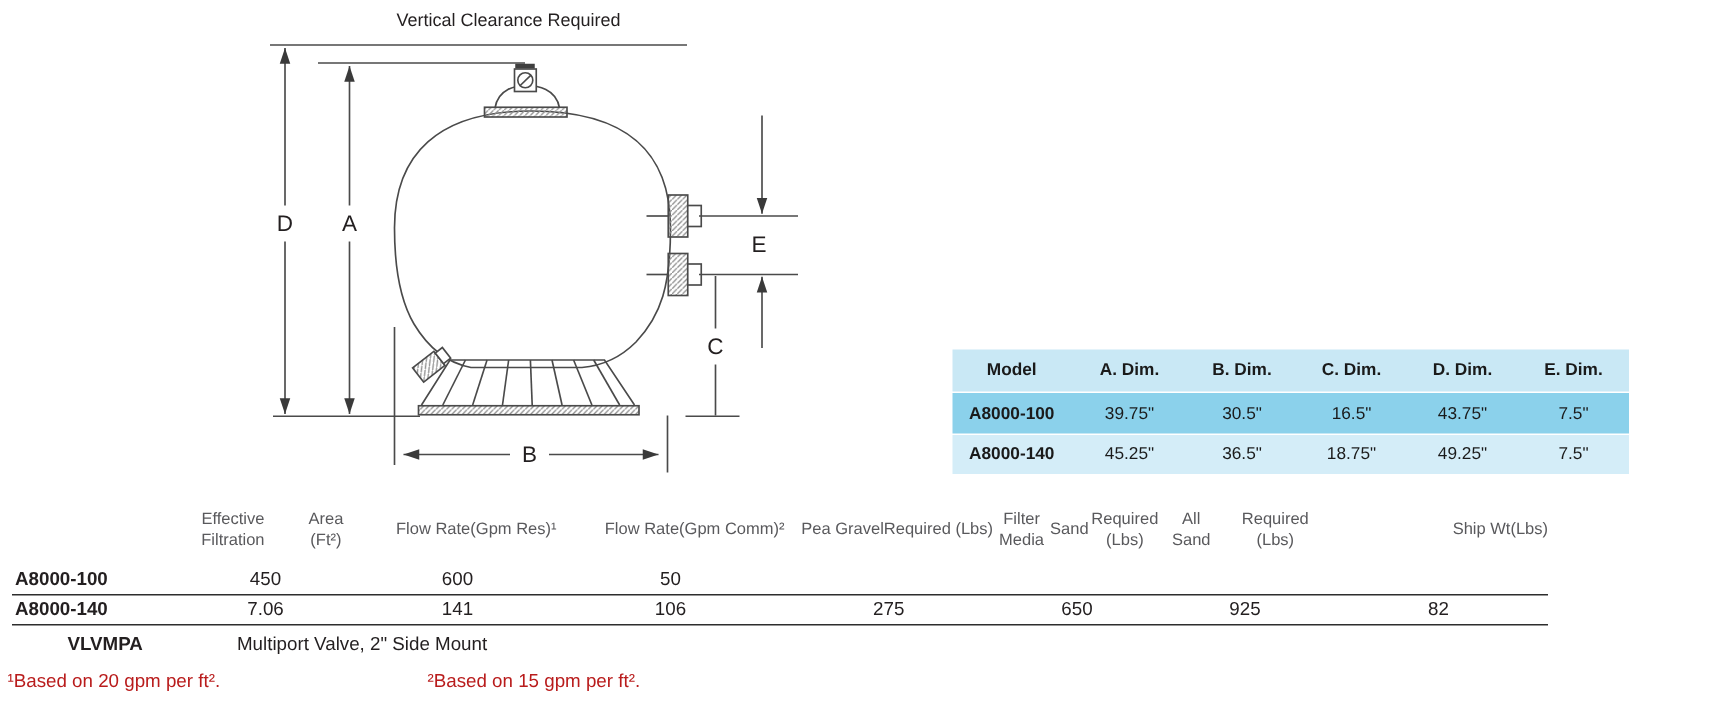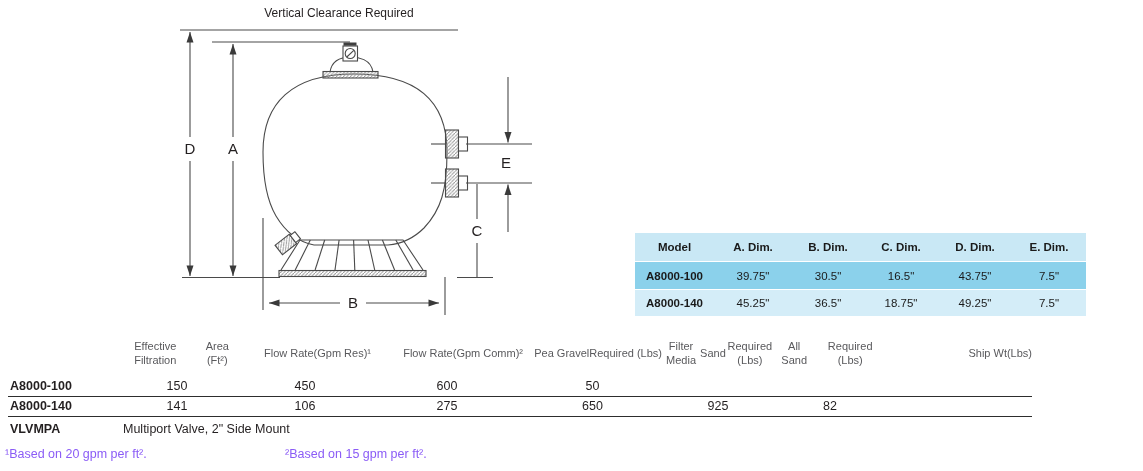--- a/index.html
+++ b/index.html
@@ -33,24 +33,24 @@
   .sp-row { display:grid; grid-template-columns:107px 124px 132px 152px 139px 112px 112px 146px; }
   .sp-head { min-height:47px; }
   .sp-head .sp-cell {
     display:flex; flex-direction:row; justify-content:flex-end; align-items:center;
     color:#59595c; font-size:11px; line-height:14px; padding-bottom:2px; text-align:center;
   }
   .sp-data { border-bottom:1px solid #2d2d2d; font-size:12.5px; }
   .sp-data .sp-cell { text-align:center; padding:2px 0 3px 0; }
   .sp-model { text-align:left !important; font-weight:bold; padding-left:2px !important; }
   .sp-valve { font-size:12.5px; }
-  .sp-valve .sp-cell { padding:5px 0 4px 0; }
+  .sp-valve .sp-cell { padding:5px 0 4px 0;margin-left:35px; }
   .sp-valve .sp-desc { grid-column:2 / span 7; text-align:left; padding-left:8px; }
 
-  .fn { position:absolute; top:447px; font-size:12.5px; color:#8b5cf6; }
+  .fn { position:absolute; top:447px; font-size:12.5px; color:#b91c1c; }
   .fn1 { left:5px; }
   .fn2 { left:285px; }
 </style>
 </head>
 <body>
 
 <svg class="diagram" width="630" height="330" viewBox="0 0 630 330">
   <defs>
     <marker id="ah" markerUnits="userSpaceOnUse" markerWidth="12" markerHeight="9" refX="11" refY="4.5" orient="auto">
       <path d="M0.5,1 L11,4.5 L0.5,8 Z" fill="#3a3a3a"></path>
@@ -210,28 +210,28 @@
       <div>Required (Lbs)</div>
     </div>
     <div class="sp-cell">
       <div>Ship Wt</div>
       <div>(Lbs)</div>
     </div>
   </div>
 
   <div class="sp-row sp-data">
     <div class="sp-cell sp-model">A8000-100</div>
-    <div class="sp-cell">150</div>
     <div class="sp-cell">450</div>
     <div class="sp-cell">600</div>
     <div class="sp-cell">50</div>
   </div>
 
   <div class="sp-row sp-data">
     <div class="sp-cell sp-model">A8000-140</div>
+    <div class="sp-cell">7.06</div>
     <div class="sp-cell">141</div>
     <div class="sp-cell">106</div>
     <div class="sp-cell">275</div>
     <div class="sp-cell">650</div>
     <div class="sp-cell">925</div>
     <div class="sp-cell">82</div>
   </div>
 
   <div class="sp-row sp-valve">
     <div class="sp-cell sp-model">VLVMPA</div>

